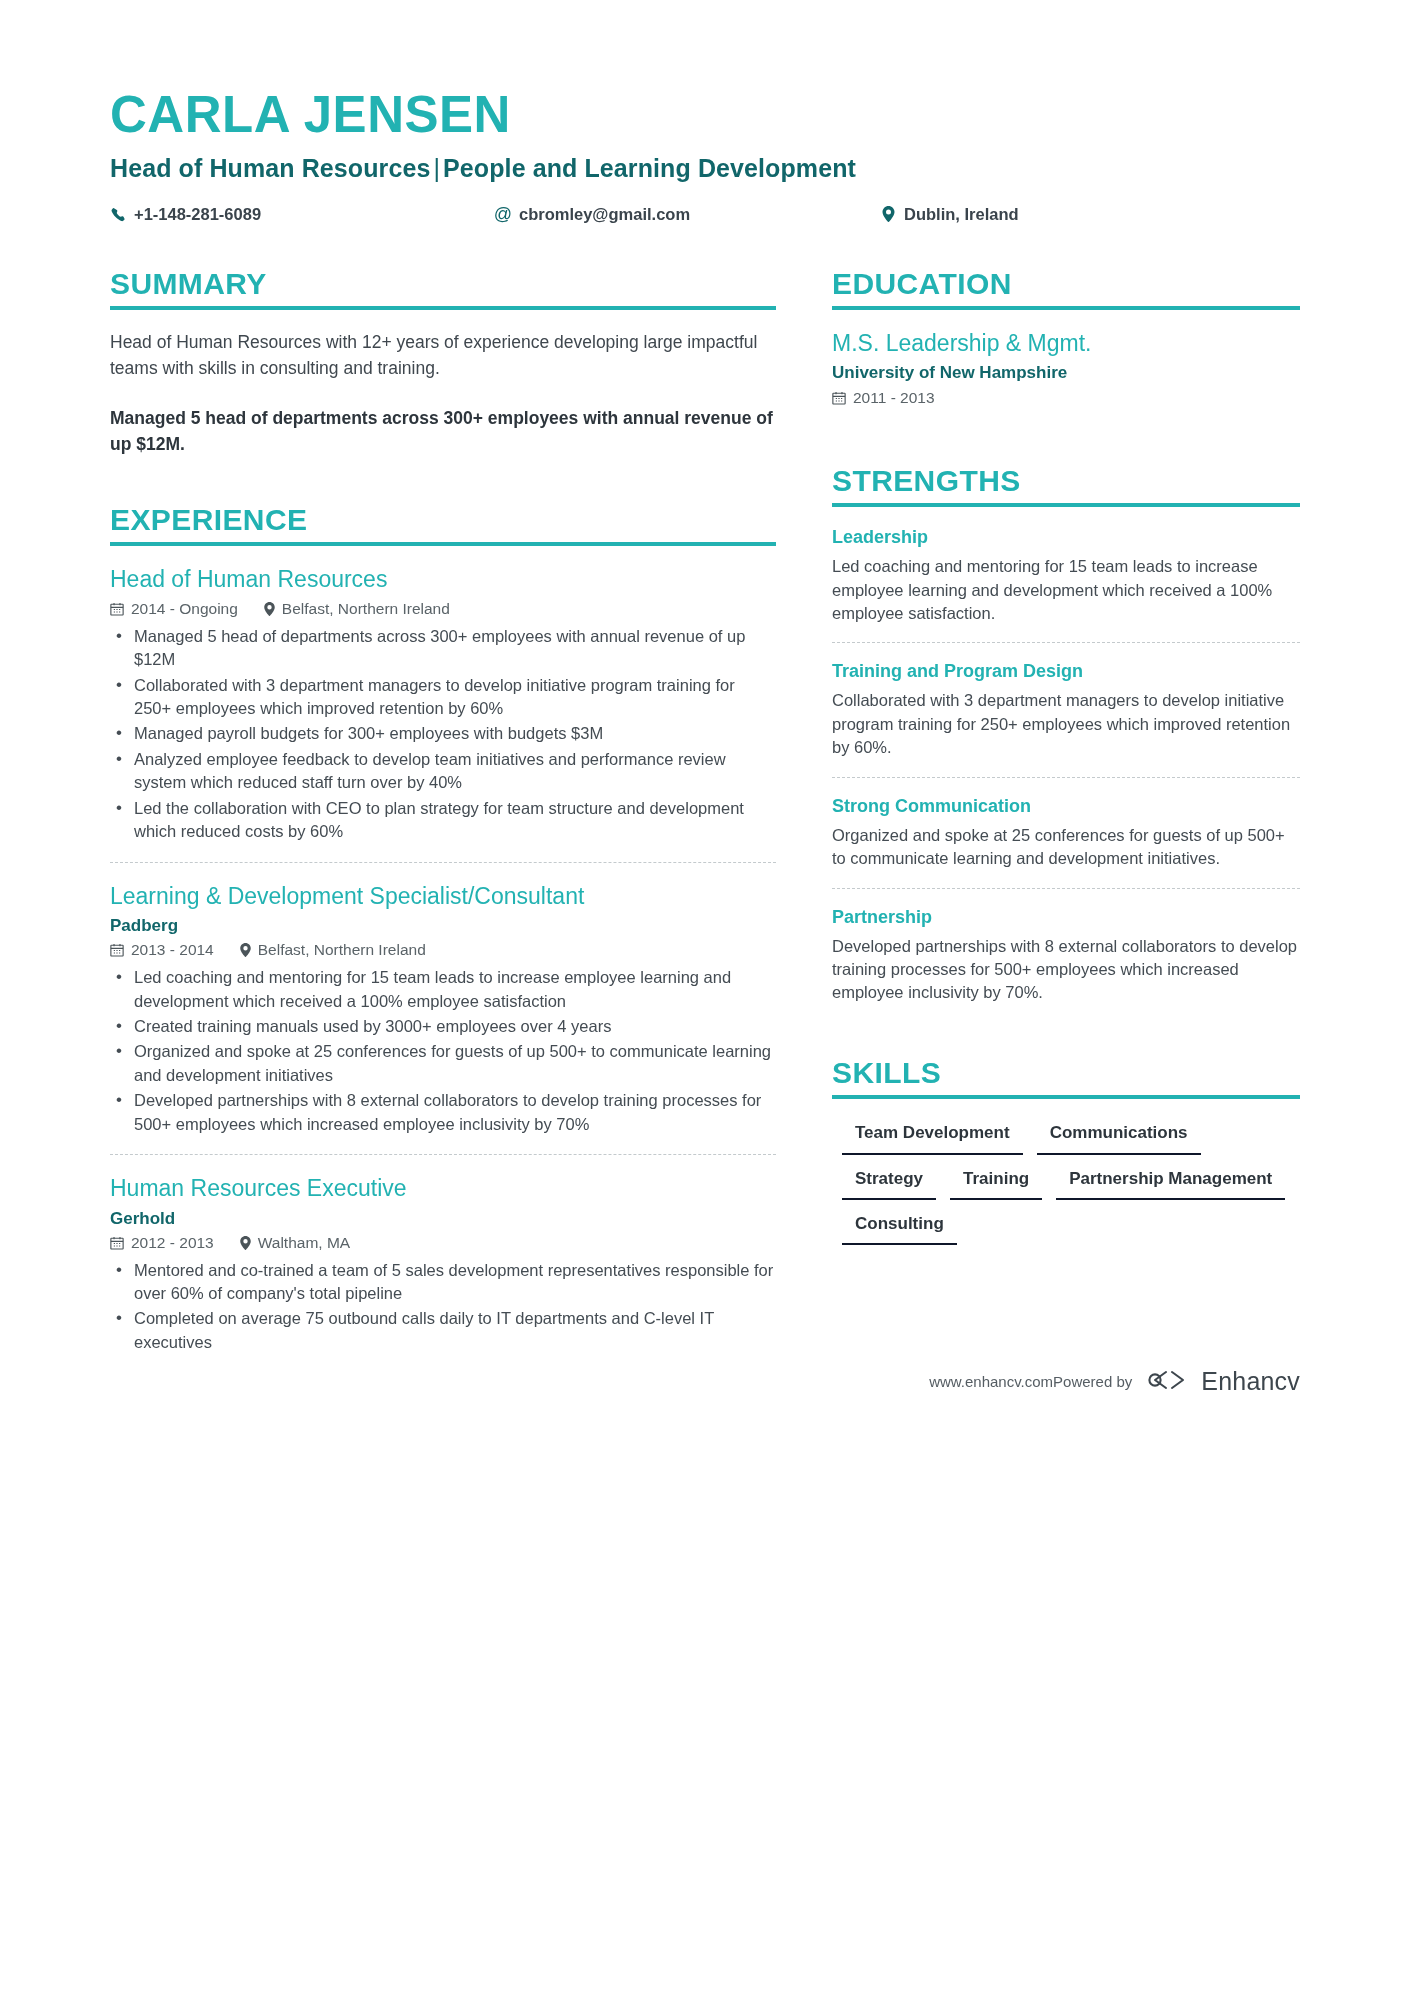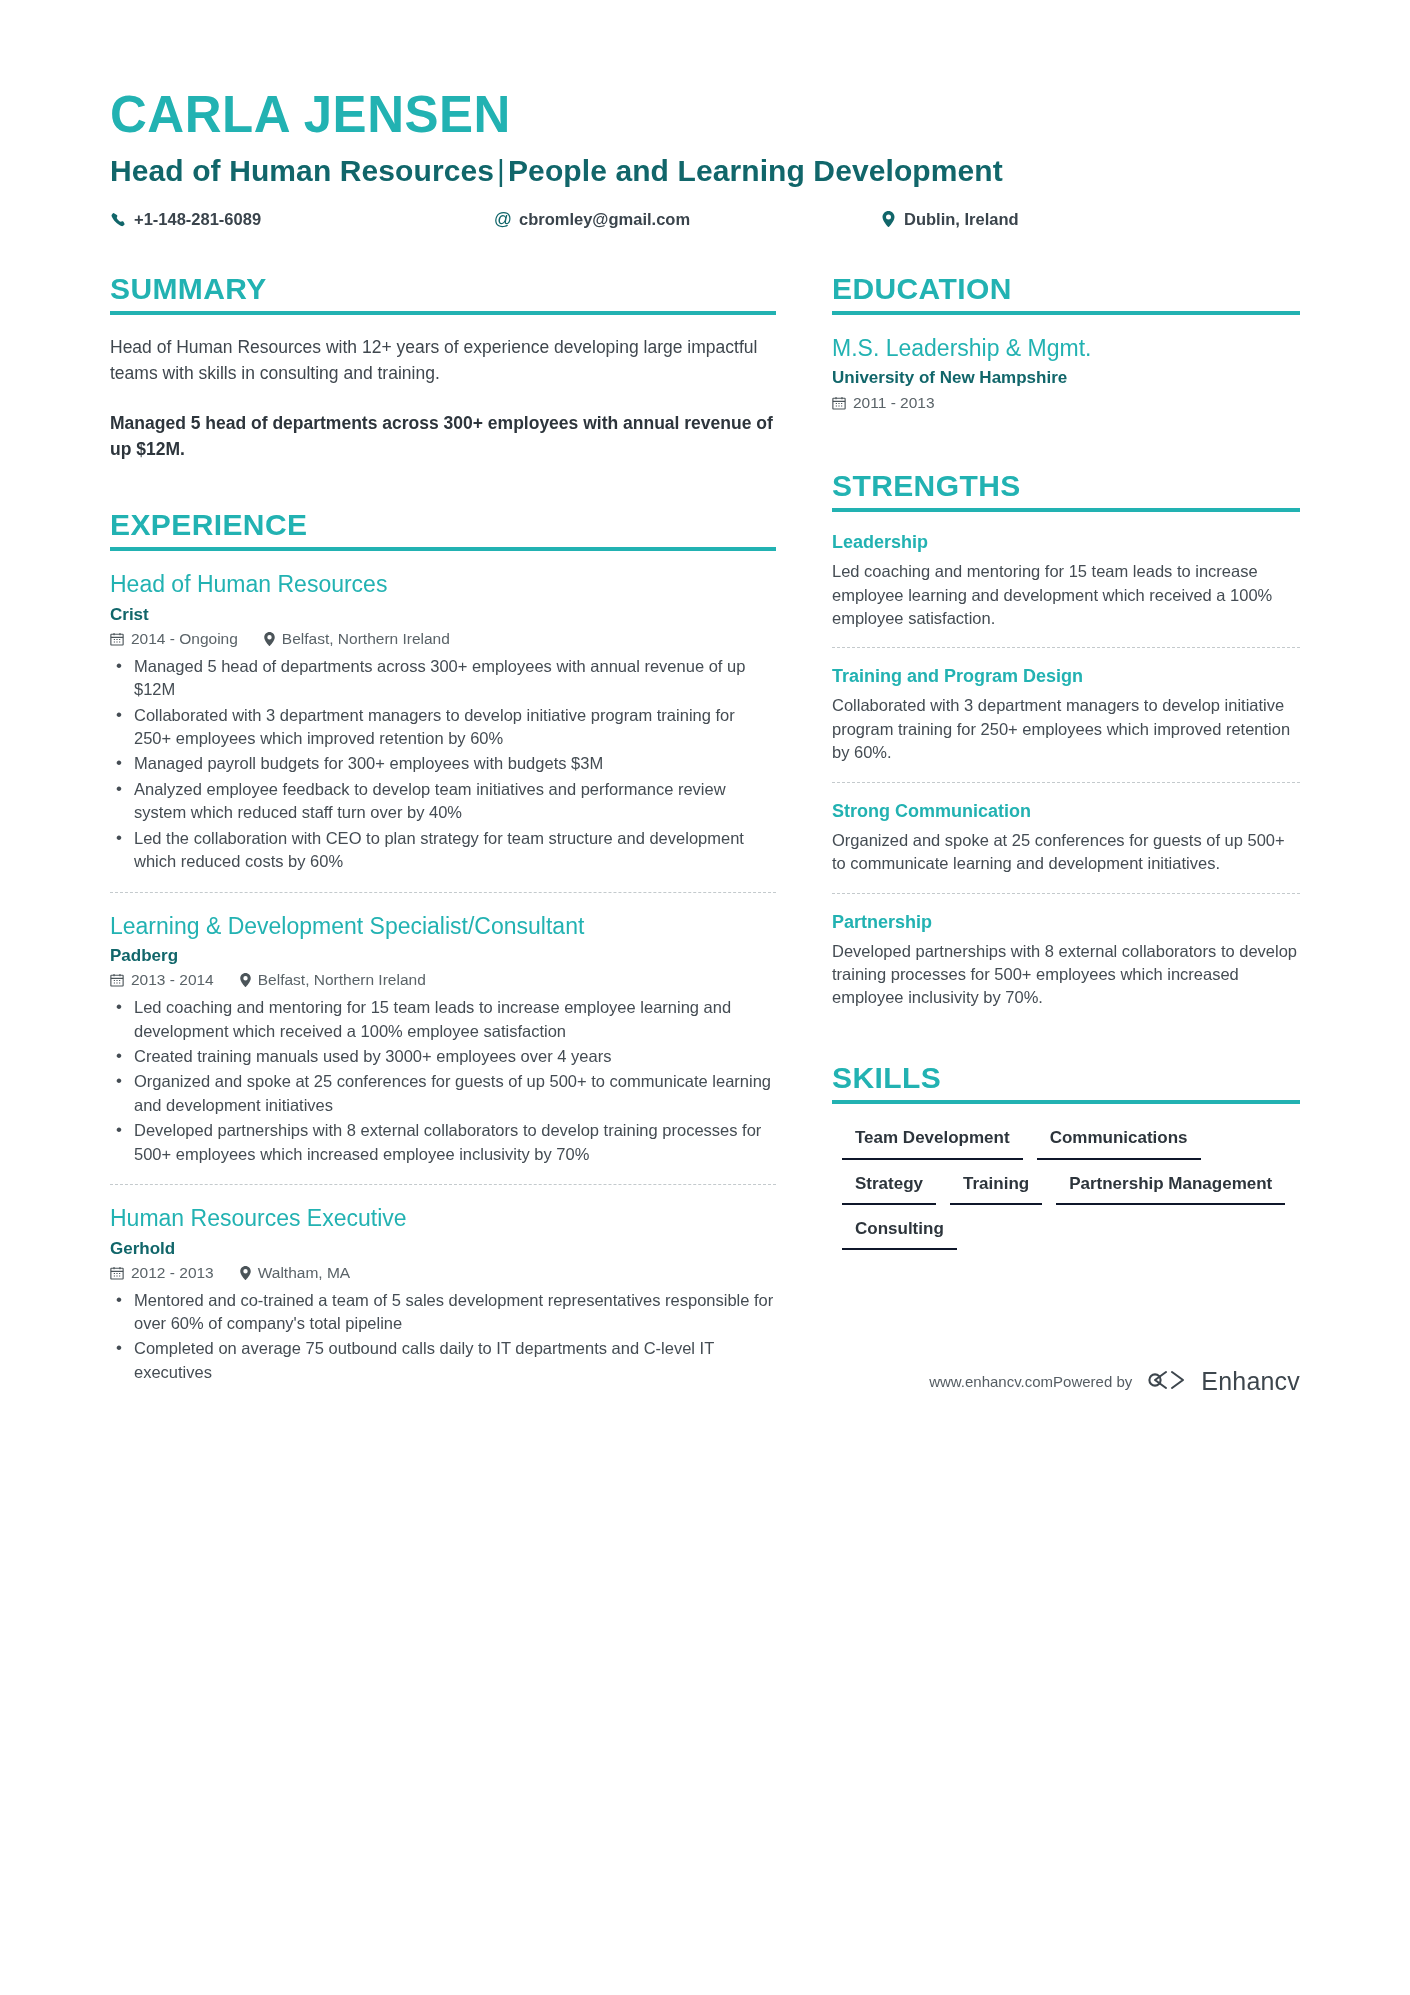--- a/index.html
+++ b/index.html
@@ -28,21 +28,21 @@
   .hdr { padding-top: 88px; }
   .full-name {
     font-size: 51px;
     line-height: 1.05;
     font-weight: 700;
     letter-spacing: 0.5px;
     color: #22b2b2;
     margin: 0 0 12px 0;
   }
   .job-title {
-    font-size: 30px;
+    font-size: 25px;
     font-weight: 700;
     color: #11666a;
     margin: 0 0 22px 0;
     letter-spacing: 0.1px;
   }
   .job-title .divider {
     color: #11666a;
     font-weight: 400;
     padding: 0 3px;
   }
@@ -299,21 +299,20 @@
         <p class="summary-p">Head of Human Resources with 12+ years of experience developing large impactful teams with skills in consulting and training.</p>
         <p class="summary-p bold">Managed 5 head of departments across 300+ employees with annual revenue of up $12M.</p>
       </div>
 
       <div class="sec" style="margin-top:46px;">
         <h2 class="sec-title">EXPERIENCE</h2>
         <div class="sec-rule"></div>
 
         <div class="entry">
           <h3 class="entry-role">Head of Human Resources</h3>
-          <div class="entry-company">Crist</div>
           <div class="entry-meta">
             <span class="meta-item date">
               <span class="meta-icon">
                 <svg width="14" height="14" viewBox="0 0 16 16" fill="none" stroke="currentColor" stroke-width="1.3">
                     <rect x="1" y="2.6" width="14" height="12.2" rx="0.6"></rect>
                     <path d="M1 6.2h14M4.6 1.2v2.6M11.4 1.2v2.6M4.3 8.6h1.4M7.3 8.6h1.4M10.3 8.6h1.4M4.3 11.4h1.4M7.3 11.4h1.4M10.3 11.4h1.4"></path>
                   </svg>
               </span>
               <span>2014 - Ongoing</span>
             </span>

